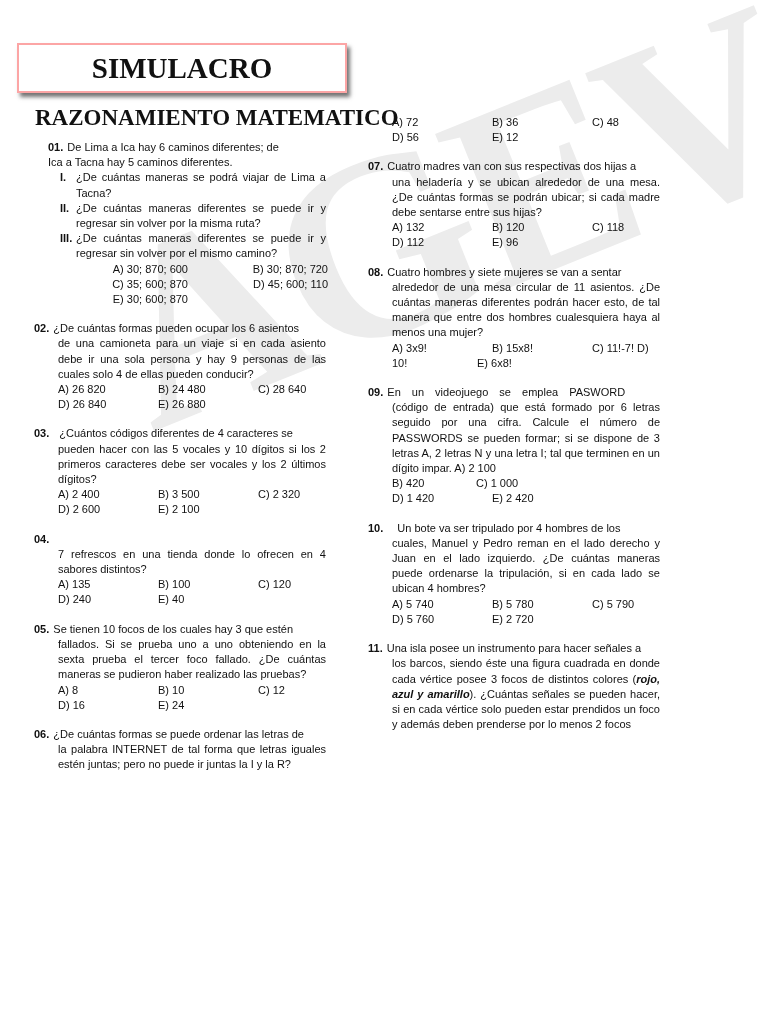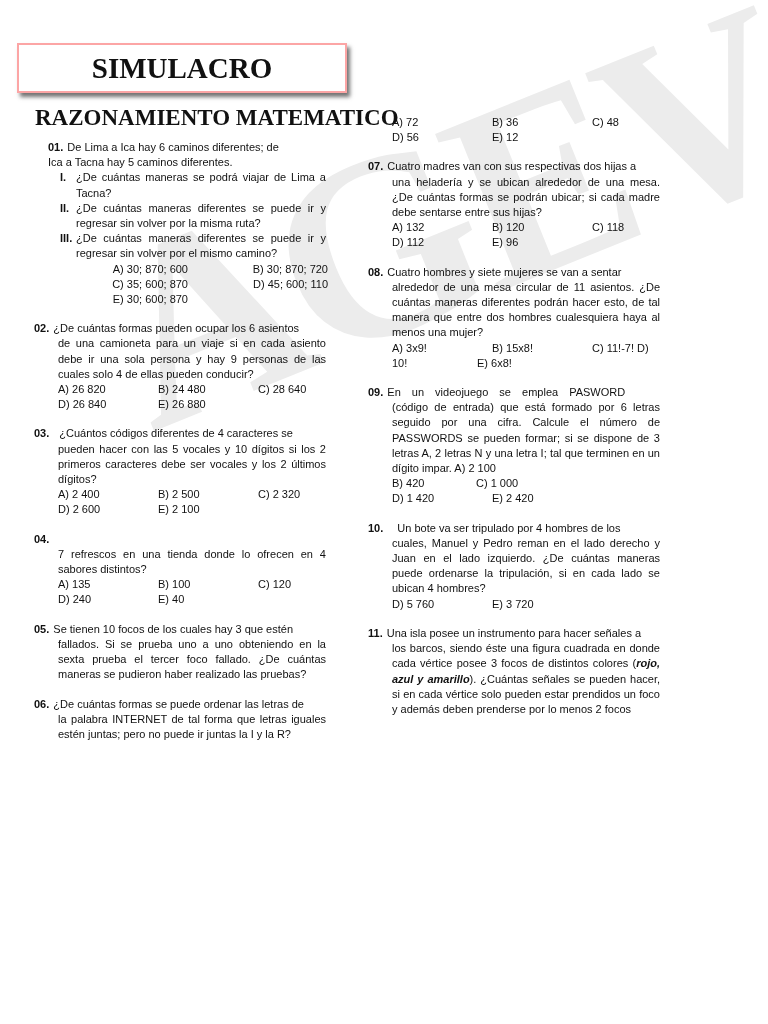--- a/index.html
+++ b/index.html
@@ -110,21 +110,21 @@
 
   <div class="q">
     <div class="q-head">
         <span class="q-num" style="margin-right:10px;">03.</span>
         <span class="q-text">¿Cuántos códigos diferentes de 4 caracteres se</span>
       </div>
     <div class="indent">pueden hacer con las 5 vocales y 10 dígitos si los 2 primeros caracteres debe ser vocales y los 2 últimos dígitos?</div>
     <div class="opts">
       <div class="opt-row">
           <span class="opt">A) 2 400</span>
-          <span class="opt">B) 2 500</span>
+          <span class="opt">B) 3 500</span>
           <span class="opt">C) 2 320</span>
         </div>
       <div class="opt-row">
           <span class="opt">D) 2 600</span>
           <span class="opt">E) 2 100</span>
         </div>
     </div>
   </div>
 
   <div class="q">
@@ -144,20 +144,31 @@
         </div>
     </div>
   </div>
 
   <div class="q">
     <div class="q-head">
         <span class="q-num">05.</span>
         <span class="q-text">Se tienen 10 focos de los cuales hay 3 que estén</span>
       </div>
     <div class="indent">fallados. Si se prueba uno a uno obteniendo en la sexta prueba el tercer foco fallado. ¿De cuántas maneras se pudieron haber realizado las pruebas?</div>
+    <div class="opts">
+      <div class="opt-row">
+          <span class="opt">A) 8</span>
+          <span class="opt">B) 10</span>
+          <span class="opt">C) 12</span>
+        </div>
+      <div class="opt-row">
+          <span class="opt">D) 16</span>
+          <span class="opt">E) 24</span>
+        </div>
+    </div>
   </div>
 
   <div class="q">
     <div class="q-head">
         <span class="q-num">06.</span>
         <span class="q-text">¿De cuántas formas se puede ordenar las letras de</span>
       </div>
     <div class="indent">la palabra INTERNET de tal forma que letras iguales estén juntas; pero no puede ir juntas la I y la R?</div>
   </div>
 </div>
@@ -235,22 +246,27 @@
   </div>
 
   <div class="q">
     <div class="q-head">
         <span class="q-num" style="margin-right:14px;">10.</span>
         <span class="q-text">Un bote va ser tripulado por 4 hombres de los</span>
       </div>
     <div class="indent">cuales, Manuel y Pedro reman en el lado derecho y Juan en el lado izquierdo. ¿De cuántas maneras puede ordenarse la tripulación, si en cada lado se ubican 4 hombres?</div>
     <div class="opts">
       <div class="opt-row">
+          <span class="opt">A) 5 740</span>
+          <span class="opt">B) 5 780</span>
+          <span class="opt">C) 5 790</span>
+        </div>
+      <div class="opt-row">
           <span class="opt">D) 5 760</span>
-          <span class="opt">E) 3 720</span>
+          <span class="opt">E) 2 720</span>
         </div>
     </div>
   </div>
 
   <div class="q">
     <div class="q-head">
         <span class="q-num">11.</span>
         <span class="q-text">Una isla posee un instrumento para hacer señales a</span>
       </div>
     <div class="indent"><span>los barcos, siendo éste una figura cuadrada en donde cada vértice posee 3 focos de distintos colores (</span><span class="bi">rojo, azul y amarillo</span><span>). ¿Cuántas señales se pueden hacer, si en cada vértice solo pueden estar prendidos un foco y además deben prenderse por lo menos 2 focos</span></div>

